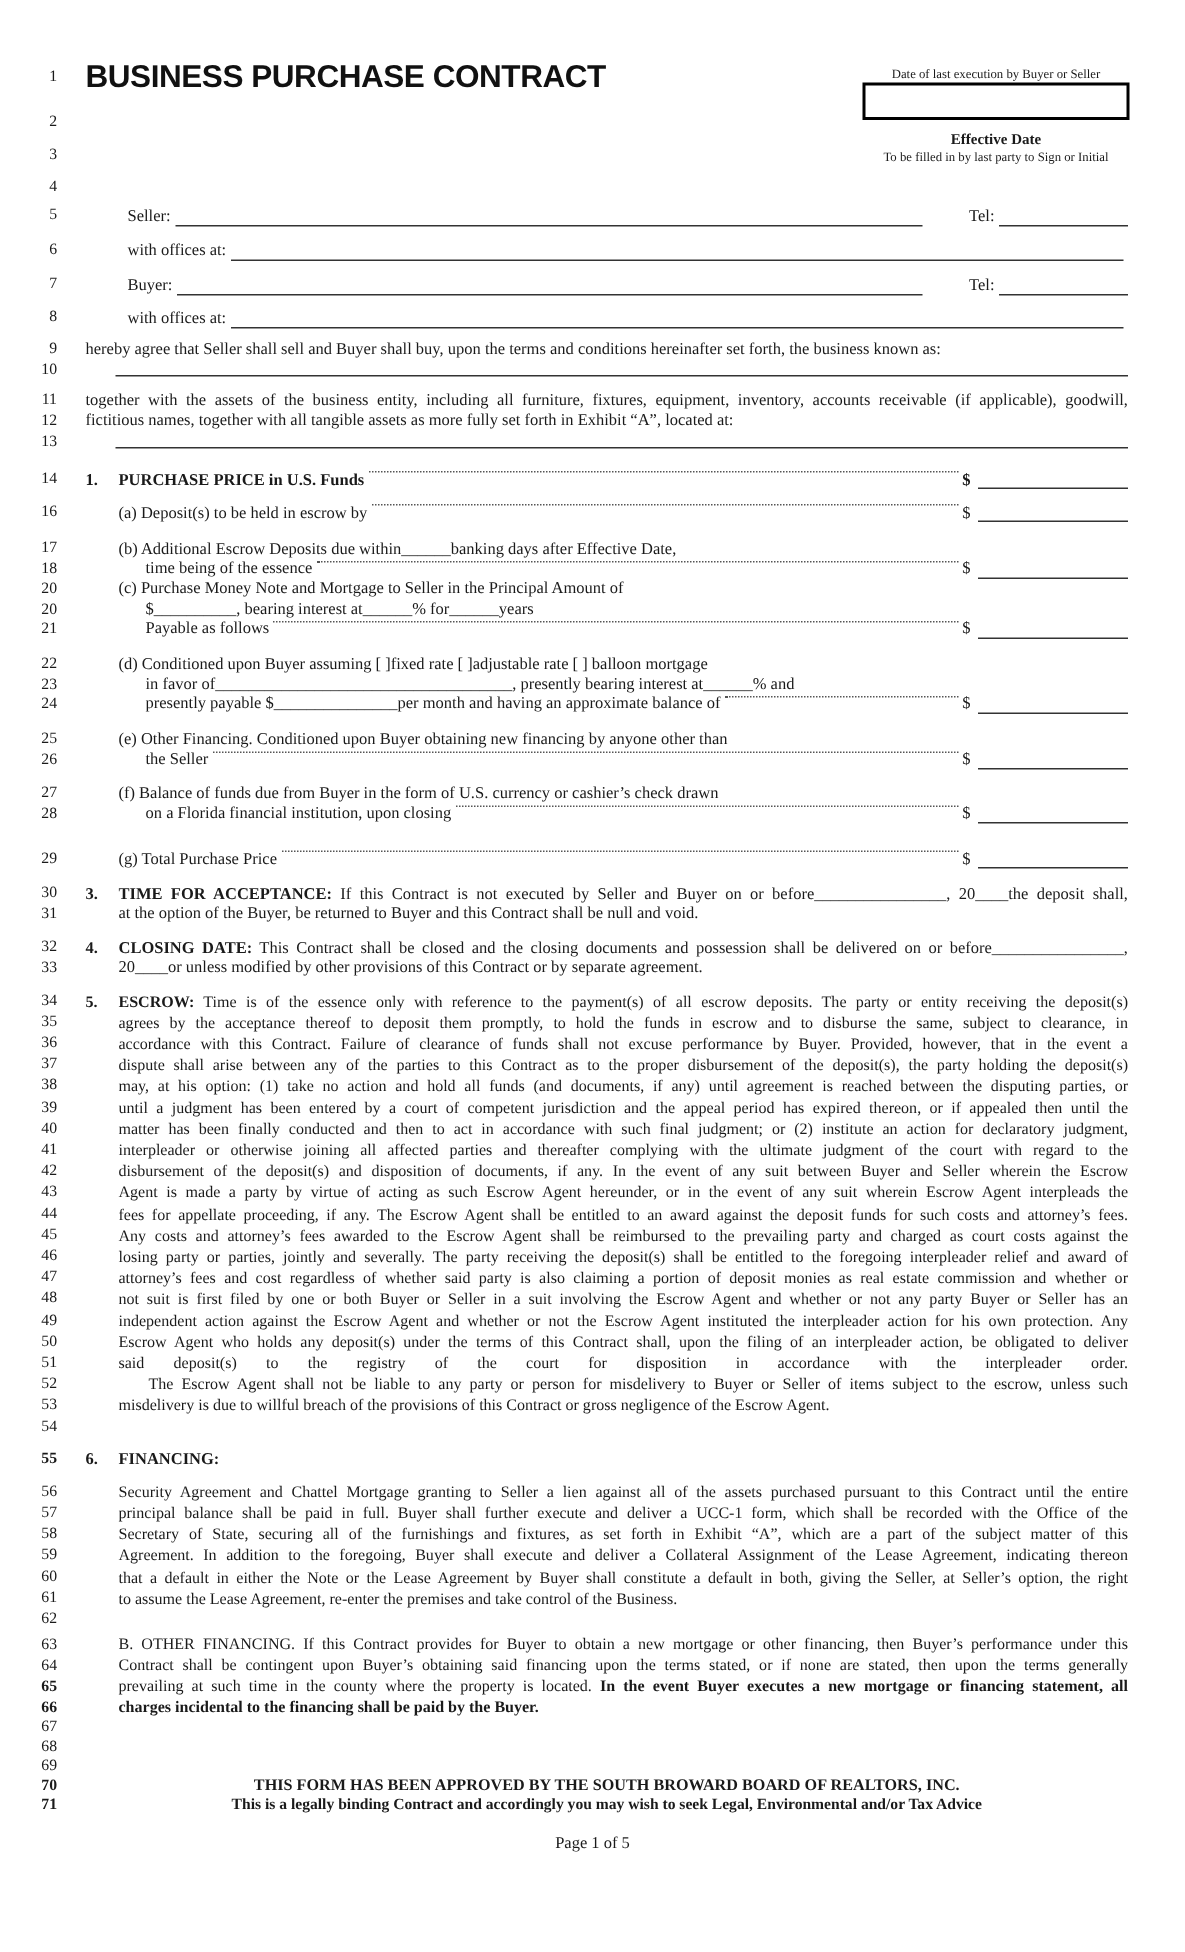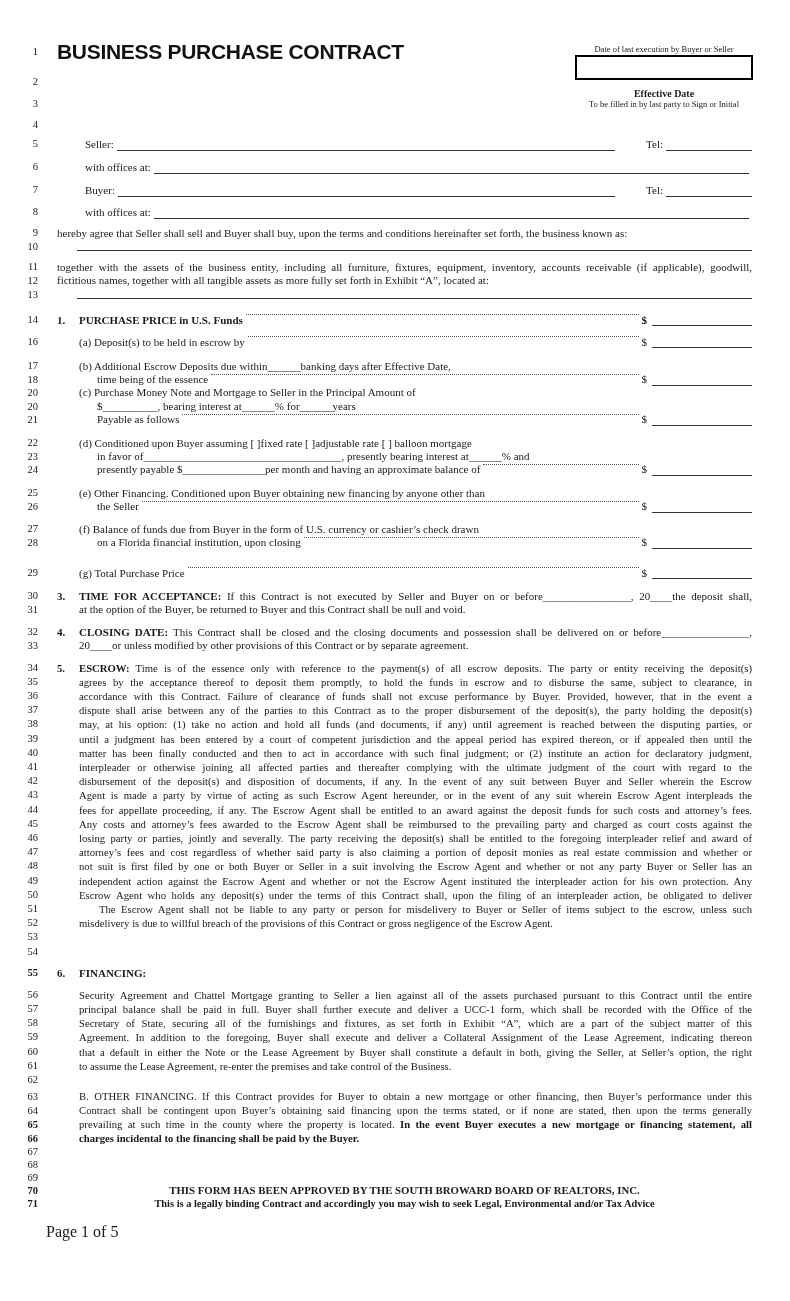--- a/index.html
+++ b/index.html
@@ -34,21 +34,21 @@
   .header{position:relative;height:99px;}
   .hnum{position:absolute;left:0;width:38px;text-align:right;font-size:10.5px;}
   .title{position:absolute;left:57px;top:2px;font-family:"Liberation Sans",sans-serif;
          font-weight:bold;font-size:21px;letter-spacing:-0.3px;color:#111;}
   .hright{position:absolute;right:37px;top:6px;width:178px;text-align:center;}
   .dlabel{font-size:8.5px;white-space:nowrap;}
   .dbox{height:21px;border:2px solid #000;margin-top:1px;background:#fff;}
   .edate{font-weight:bold;font-size:10px;margin-top:8px;}
   .enote{font-size:8.5px;white-space:nowrap;}
   .ctr{text-align:center;font-weight:bold;font-size:10.8px;}
-  .pgfoot{text-align:left;font-size:16px;margin-top:12px;margin-left:46px;}
+  .pgfoot{text-align:center;font-size:11px;margin-top:12px;}
 </style>
 </head>
 <body>
 
 <div class="page">
 
   <div class="header">
     <span class="hnum" style="top:8px">1</span>
     <span class="hnum" style="top:38px">2</span>
     <span class="hnum" style="top:60px">3</span>
@@ -341,20 +341,21 @@
               <div class="pl">interpleader or otherwise joining all affected parties and thereafter complying with the ultimate judgment of the court with regard to the</div>
               <div class="pl">disbursement of the deposit(s) and disposition of documents, if any. In the event of any suit between Buyer and Seller wherein the Escrow</div>
               <div class="pl">Agent is made a party by virtue of acting as such Escrow Agent hereunder, or in the event of any suit wherein Escrow Agent interpleads the</div>
               <div class="pl">fees for appellate proceeding, if any. The Escrow Agent shall be entitled to an award against the deposit funds for such costs and attorney’s fees.</div>
               <div class="pl">Any costs and attorney’s fees awarded to the Escrow Agent shall be reimbursed to the prevailing party and charged as court costs against the</div>
               <div class="pl">losing party or parties, jointly and severally. The party receiving the deposit(s) shall be entitled to the foregoing interpleader relief and award of</div>
               <div class="pl">attorney’s fees and cost regardless of whether said party is also claiming a portion of deposit monies as real estate commission and whether or</div>
               <div class="pl">not suit is first filed by one or both Buyer or Seller in a suit involving the Escrow Agent and whether or not any party Buyer or Seller has an</div>
               <div class="pl">independent action against the Escrow Agent and whether or not the Escrow Agent instituted the interpleader action for his own protection. Any</div>
               <div class="pl">Escrow Agent who holds any deposit(s) under the terms of this Contract shall, upon the filing of an interpleader action, be obligated to deliver</div>
+              <div class="pl">said deposit(s) to the registry of the court for disposition in accordance with the interpleader order.</div>
             </div>
         </div>
         <div class="plwrap">
           <div class="pl ind">The Escrow Agent shall not be liable to any party or person for misdelivery to Buyer or Seller of items subject to the escrow, unless such</div>
           <div class="pl">misdelivery is due to willful breach of the provisions of this Contract or gross negligence of the Escrow Agent.</div>
         </div>
       </div>
     </div>
   </div>
 

